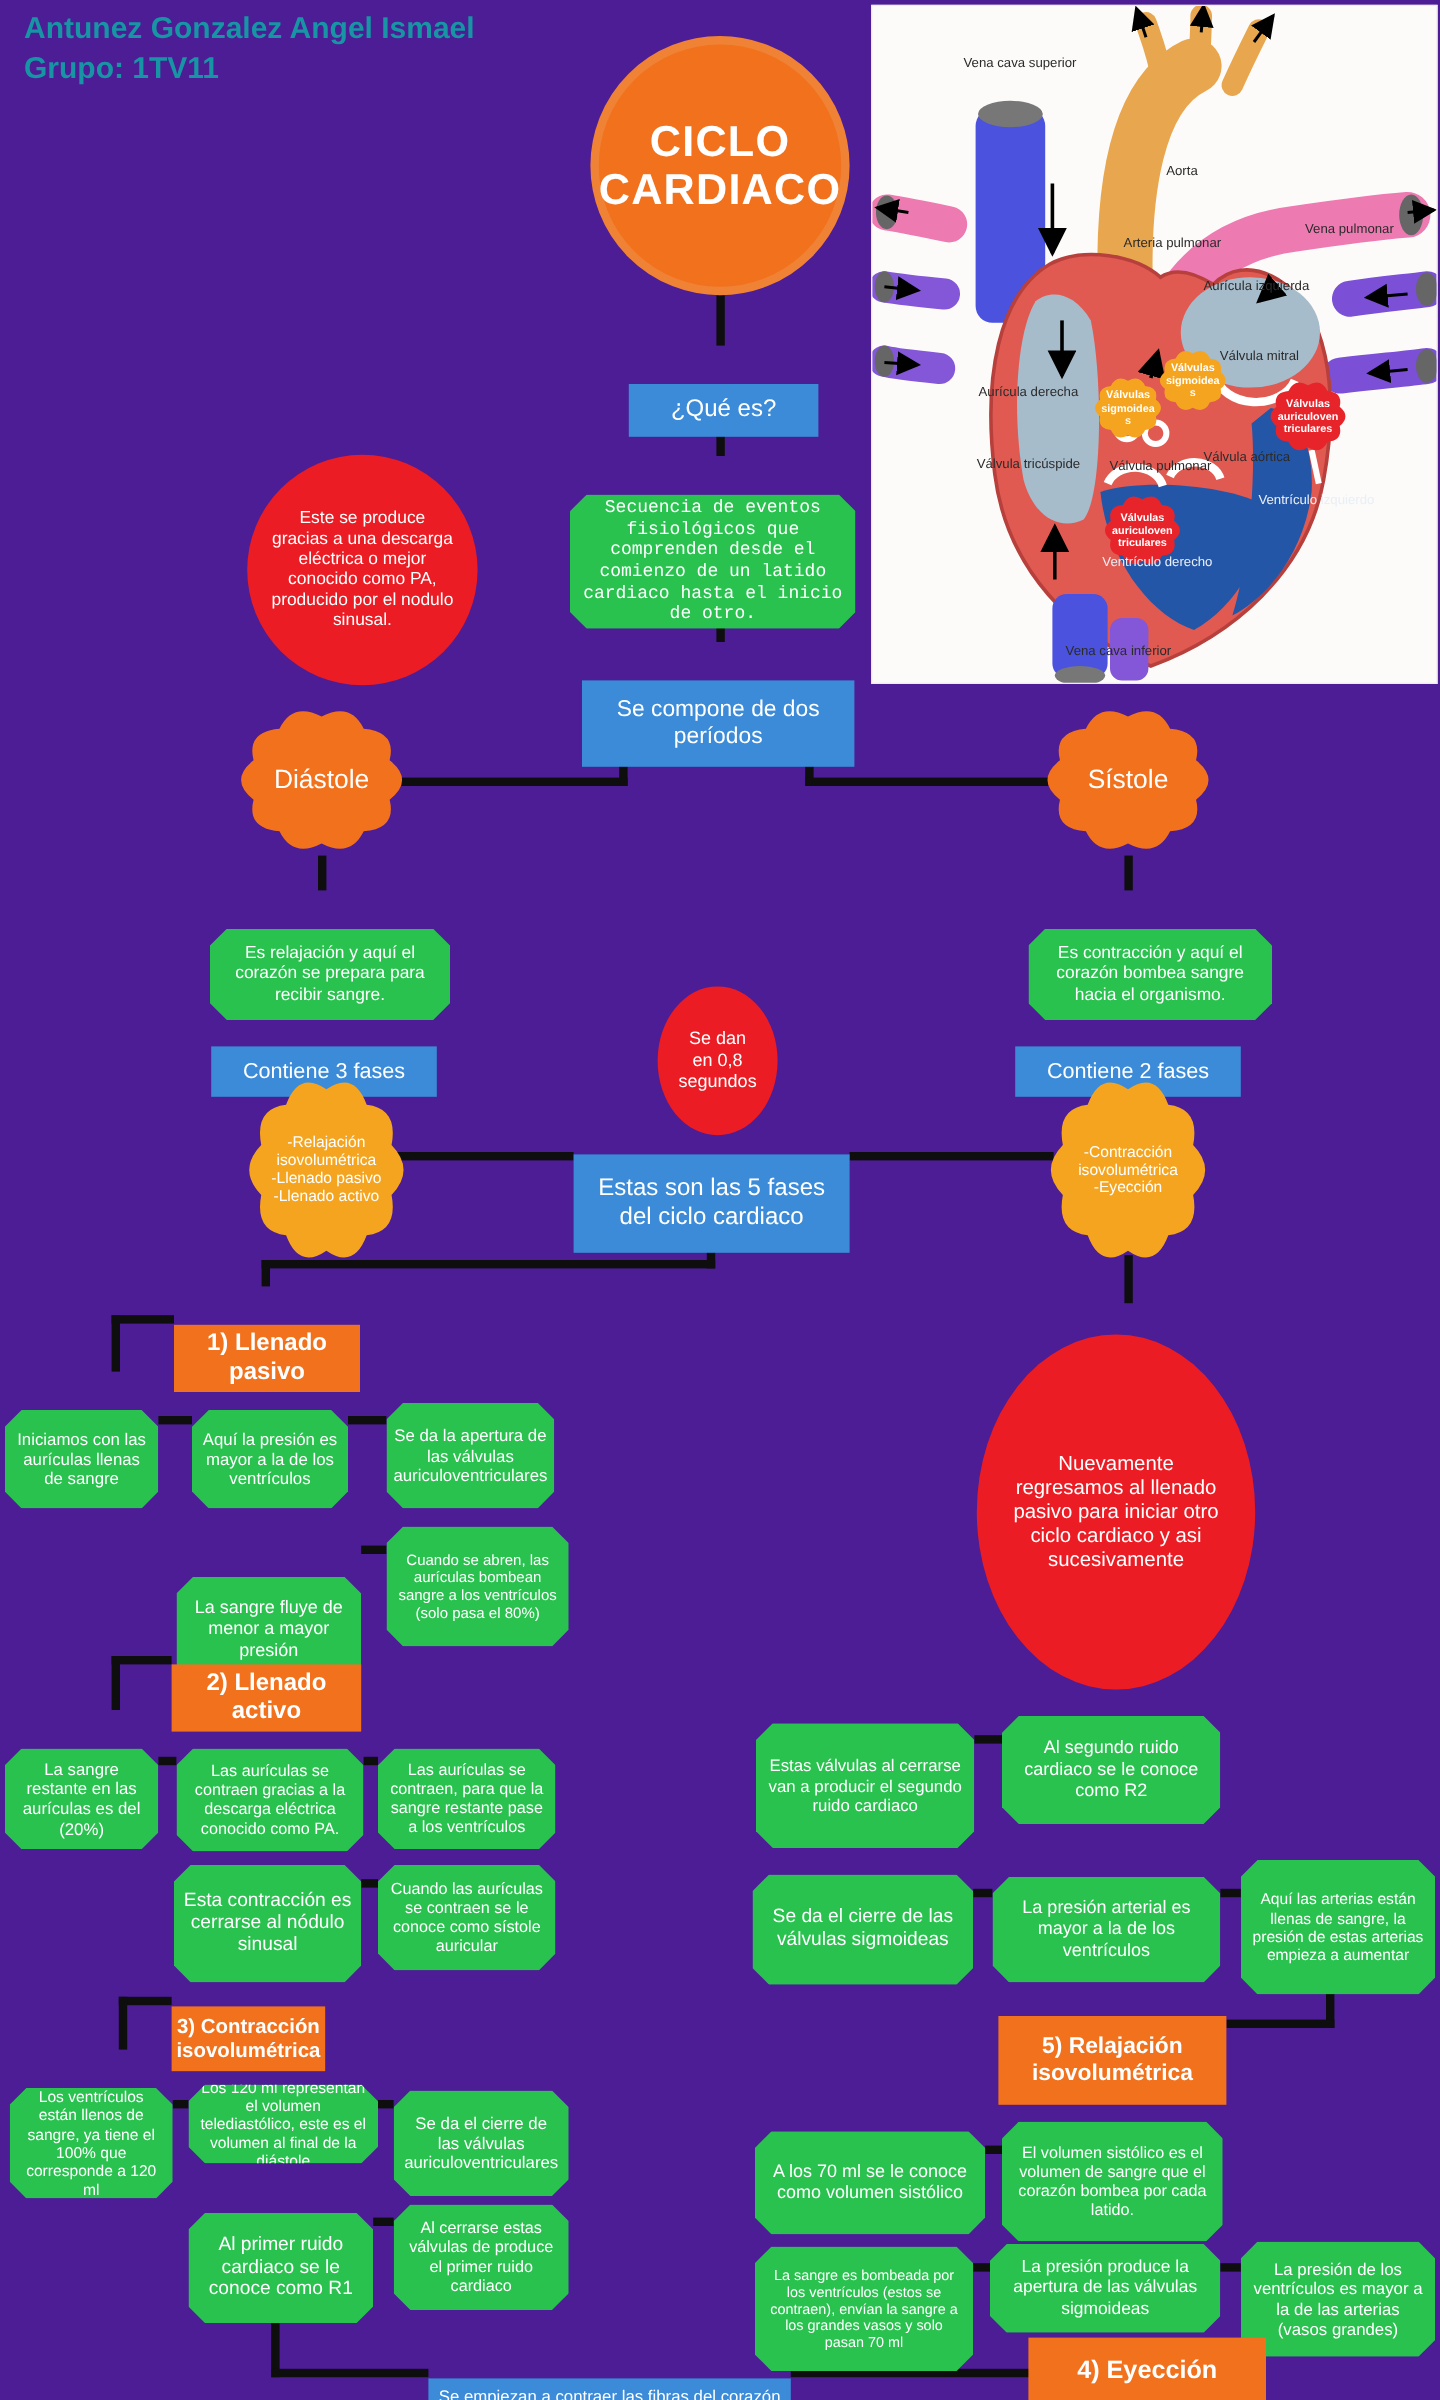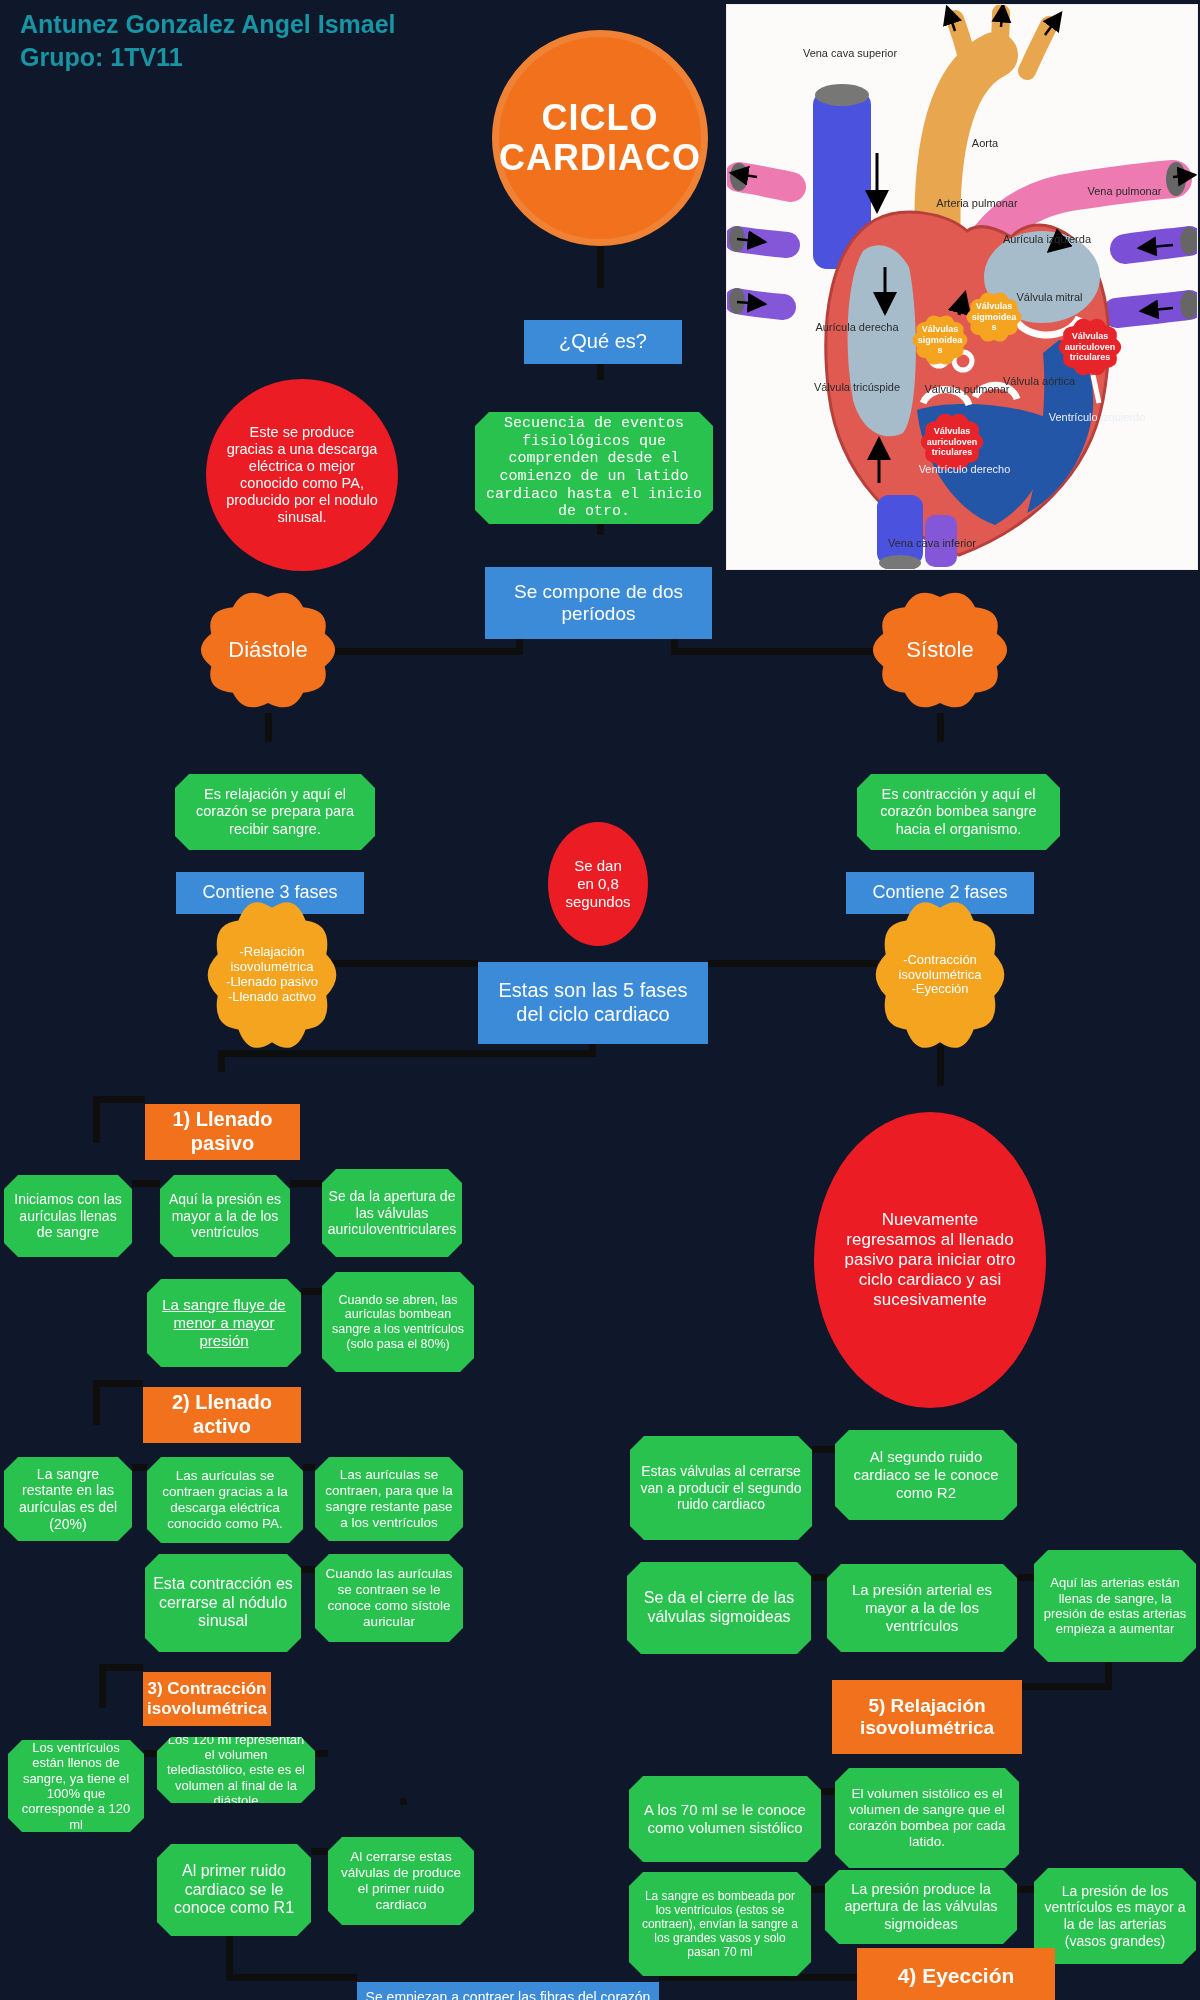--- a/index.html
+++ b/index.html
@@ -1,17 +1,17 @@
 <!DOCTYPE html>
 <html><head>
 <meta charset="utf-8">
 <style>
   html,body{margin:0;padding:0;}
   body{font-family:"Liberation Sans",sans-serif;background:#fff;}
-  #canvas{position:relative;width:1200px;height:2000px;background:#0f172a;overflow:hidden;}
+  #canvas{position:relative;width:1200px;height:2000px;background:#4c1d95;overflow:hidden;}
   .node{position:absolute;box-sizing:border-box;display:flex;align-items:center;justify-content:center;
         text-align:center;color:#fff;line-height:1.18;z-index:3;padding:4px 8px;margin-top:32px;}
   .blue{background:#3B8BD8;}
   .green{background:#29C24E;
      clip-path:polygon(14px 0,calc(100% - 14px) 0,100% 14px,100% calc(100% - 14px),
                        calc(100% - 14px) 100%,14px 100%,0 calc(100% - 14px),0 14px);}
   .orangeRect{background:#F2711C;font-weight:700;}
   .redc{background:#EC1C24;border-radius:50%;}
   .pre{white-space:pre-line;}
   .hline,.vline{position:absolute;background:#0e0e0e;z-index:1;}
@@ -199,33 +199,34 @@
     <div class="flabel pre" style="font-size:13px;">-Contracción
 isovolumétrica
 -Eyección</div>
   </div>
   <div class="node blue" style="left:478px;top:930px;width:230px;height:82px;font-size:20px;">Estas son las 5 fases del ciclo cardiaco</div>
 
   <div class="node orangeRect" style="left:145px;top:1072px;width:155px;height:56px;font-size:20px;">1) Llenado pasivo</div>
   <div class="node green" style="left:4px;top:1143px;width:128px;height:82px;font-size:14px;">Iniciamos con las aurículas llenas de sangre</div>
   <div class="node green" style="left:160px;top:1143px;width:130px;height:82px;font-size:14px;">Aquí la presión es mayor a la de los ventrículos</div>
   <div class="node green" style="left:322px;top:1137px;width:140px;height:88px;font-size:14px;">Se da la apertura de las válvulas auriculoventriculares</div>
-  <div class="node green" style="left:147px;top:1247px;width:154px;height:88px;font-size:15px;text-decoration:underline;">La sangre fluye de menor a mayor presión</div>
+  <div class="node green" style="left:147px;top:1282px;width:154px;height:88px;font-size:15px;">La sangre fluye de menor a mayor presión</div>
   <div class="node green" style="left:322px;top:1240px;width:152px;height:100px;font-size:12.5px;">Cuando se abren, las aurículas bombean sangre a los ventrículos (solo pasa el 80%)</div>
 
   <div class="node orangeRect" style="left:143px;top:1355px;width:158px;height:56px;font-size:20px;">2) Llenado activo</div>
   <div class="node green" style="left:4px;top:1425px;width:128px;height:84px;font-size:14px;">La sangre restante en las aurículas es del (20%)</div>
   <div class="node green" style="left:147px;top:1425px;width:156px;height:86px;font-size:13.5px;">Las aurículas se contraen gracias a la descarga eléctrica conocido como PA.</div>
   <div class="node green" style="left:315px;top:1425px;width:148px;height:84px;font-size:13.5px;">Las aurículas se contraen, para que la sangre restante pase a los ventrículos</div>
   <div class="node green" style="left:145px;top:1522px;width:156px;height:98px;font-size:16px;">Esta contracción es cerrarse al nódulo sinusal</div>
   <div class="node green" style="left:315px;top:1522px;width:148px;height:88px;font-size:13.5px;">Cuando las aurículas se contraen se le conoce como sístole auricular</div>
 
   <div class="node orangeRect" style="left:143px;top:1640px;width:128px;height:54px;font-size:17px;">3) Contracción isovolumétrica</div>
   <div class="node green" style="left:8px;top:1708px;width:136px;height:92px;font-size:13px;">Los ventrículos están llenos de sangre, ya tiene el 100% que corresponde a 120 ml</div>
   <div class="node green" style="left:157px;top:1705px;width:158px;height:66px;font-size:13px;">Los 120 ml representan el volumen telediastólico, este es el volumen al final de la diástole</div>
+  <div class="node green" style="left:328px;top:1710px;width:146px;height:88px;font-size:14px;">Se da el cierre de las válvulas auriculoventriculares</div>
   <div class="node green" style="left:157px;top:1812px;width:154px;height:92px;font-size:16px;">Al primer ruido cardiaco se le conoce como R1</div>
   <div class="node green" style="left:328px;top:1805px;width:146px;height:88px;font-size:13.5px;">Al cerrarse estas válvulas de produce el primer ruido cardiaco</div>
 
   <div class="node redc" style="left:814px;top:1080px;width:232px;height:296px;font-size:17px;padding:26px;">Nuevamente regresamos al llenado pasivo para iniciar otro ciclo cardiaco y asi sucesivamente</div>
 
   <div class="node green" style="left:630px;top:1404px;width:182px;height:104px;font-size:14px;">Estas válvulas al cerrarse van a producir el segundo ruido cardiaco</div>
   <div class="node green" style="left:835px;top:1398px;width:182px;height:90px;font-size:15px;">Al segundo ruido cardiaco se le conoce como R2</div>
   <div class="node green" style="left:627px;top:1530px;width:184px;height:92px;font-size:16px;">Se da el cierre de las válvulas sigmoideas</div>
   <div class="node green" style="left:827px;top:1532px;width:190px;height:88px;font-size:15px;">La presión arterial es mayor a la de los ventrículos</div>
   <div class="node green" style="left:1034px;top:1518px;width:162px;height:112px;font-size:13px;">Aquí las arterias están llenas de sangre, la presión de estas arterias empieza a aumentar</div>

